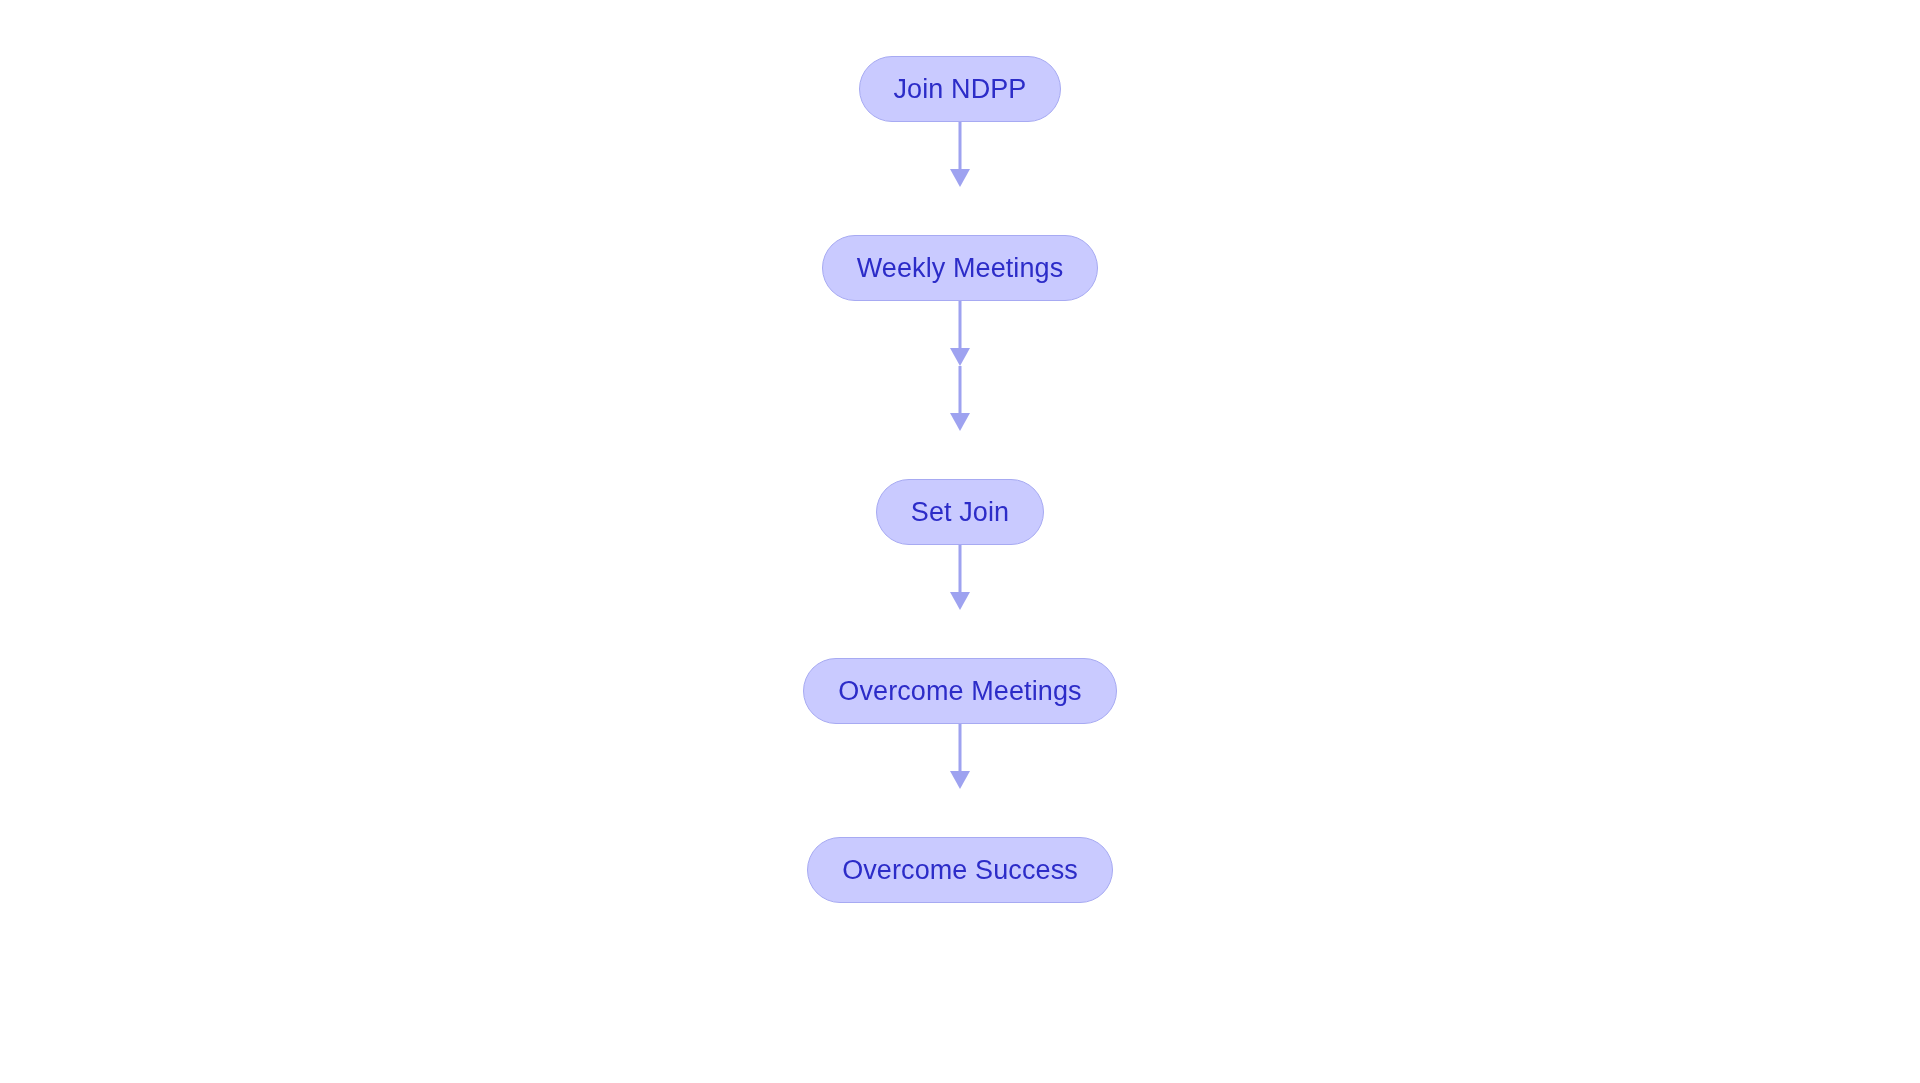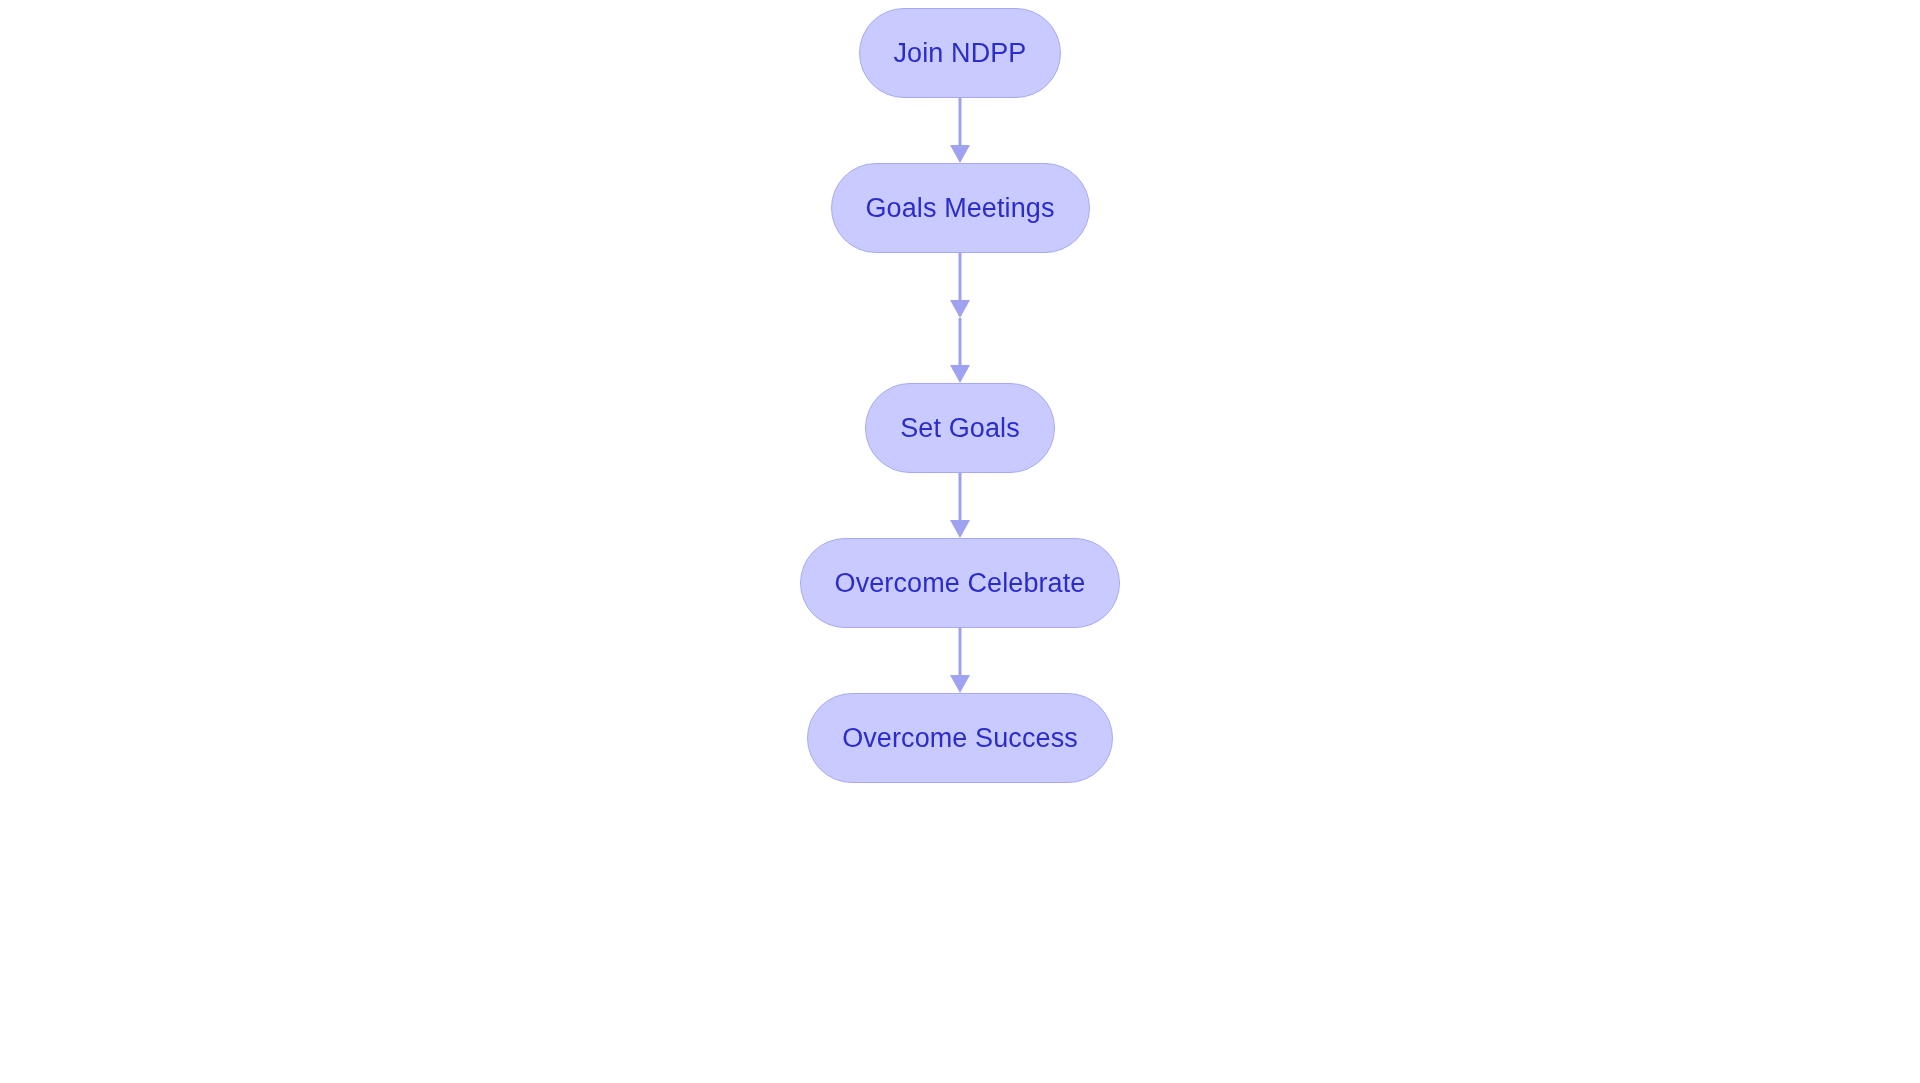--- a/index.html
+++ b/index.html
@@ -30,29 +30,30 @@
     display: flex;
     flex-direction: column;
     align-items: center;
     justify-content: flex-start;
     padding-top: 8px;
     box-sizing: border-box;
   }
 
   .flow-node {
     box-sizing: border-box;
-    height: 90px;
+    height: 66px;
     display: flex;
     align-items: center;
     justify-content: center;
     background: #c9caff;
     border: 1.6px solid #a7aaf2;
     border-radius: 45px;
     padding: 0 34px;
     flex: 0 0 auto;
+    margin-top: 48px;
   }
 
   .flow-node-label {
     font-family: "Liberation Sans", "DejaVu Sans", sans-serif;
     font-size: 27px;
     line-height: 1;
     color: #2c2cc8;
     white-space: nowrap;
     letter-spacing: 0.1px;
   }
@@ -95,45 +96,45 @@
     <div class="flow-node">
       <span class="flow-node-label">Join NDPP</span>
     </div>
 
     <div class="flow-connector">
       <div class="conn-line"></div>
       <div class="conn-arrow"></div>
     </div>
 
     <div class="flow-node">
-      <span class="flow-node-label">Goals Meetings</span>
+      <span class="flow-node-label">Weekly Meetings</span>
     </div>
 
     <div class="flow-connector">
       <div class="conn-line"></div>
       <div class="conn-arrow"></div>
     </div>
 
 
     <div class="flow-connector">
       <div class="conn-line"></div>
       <div class="conn-arrow"></div>
     </div>
 
     <div class="flow-node">
-      <span class="flow-node-label">Set Goals</span>
+      <span class="flow-node-label">Set Join</span>
     </div>
 
     <div class="flow-connector">
       <div class="conn-line"></div>
       <div class="conn-arrow"></div>
     </div>
 
     <div class="flow-node">
-      <span class="flow-node-label">Overcome Celebrate</span>
+      <span class="flow-node-label">Overcome Meetings</span>
     </div>
 
     <div class="flow-connector">
       <div class="conn-line"></div>
       <div class="conn-arrow"></div>
     </div>
 
     <div class="flow-node">
       <span class="flow-node-label">Overcome Success</span>
     </div>

